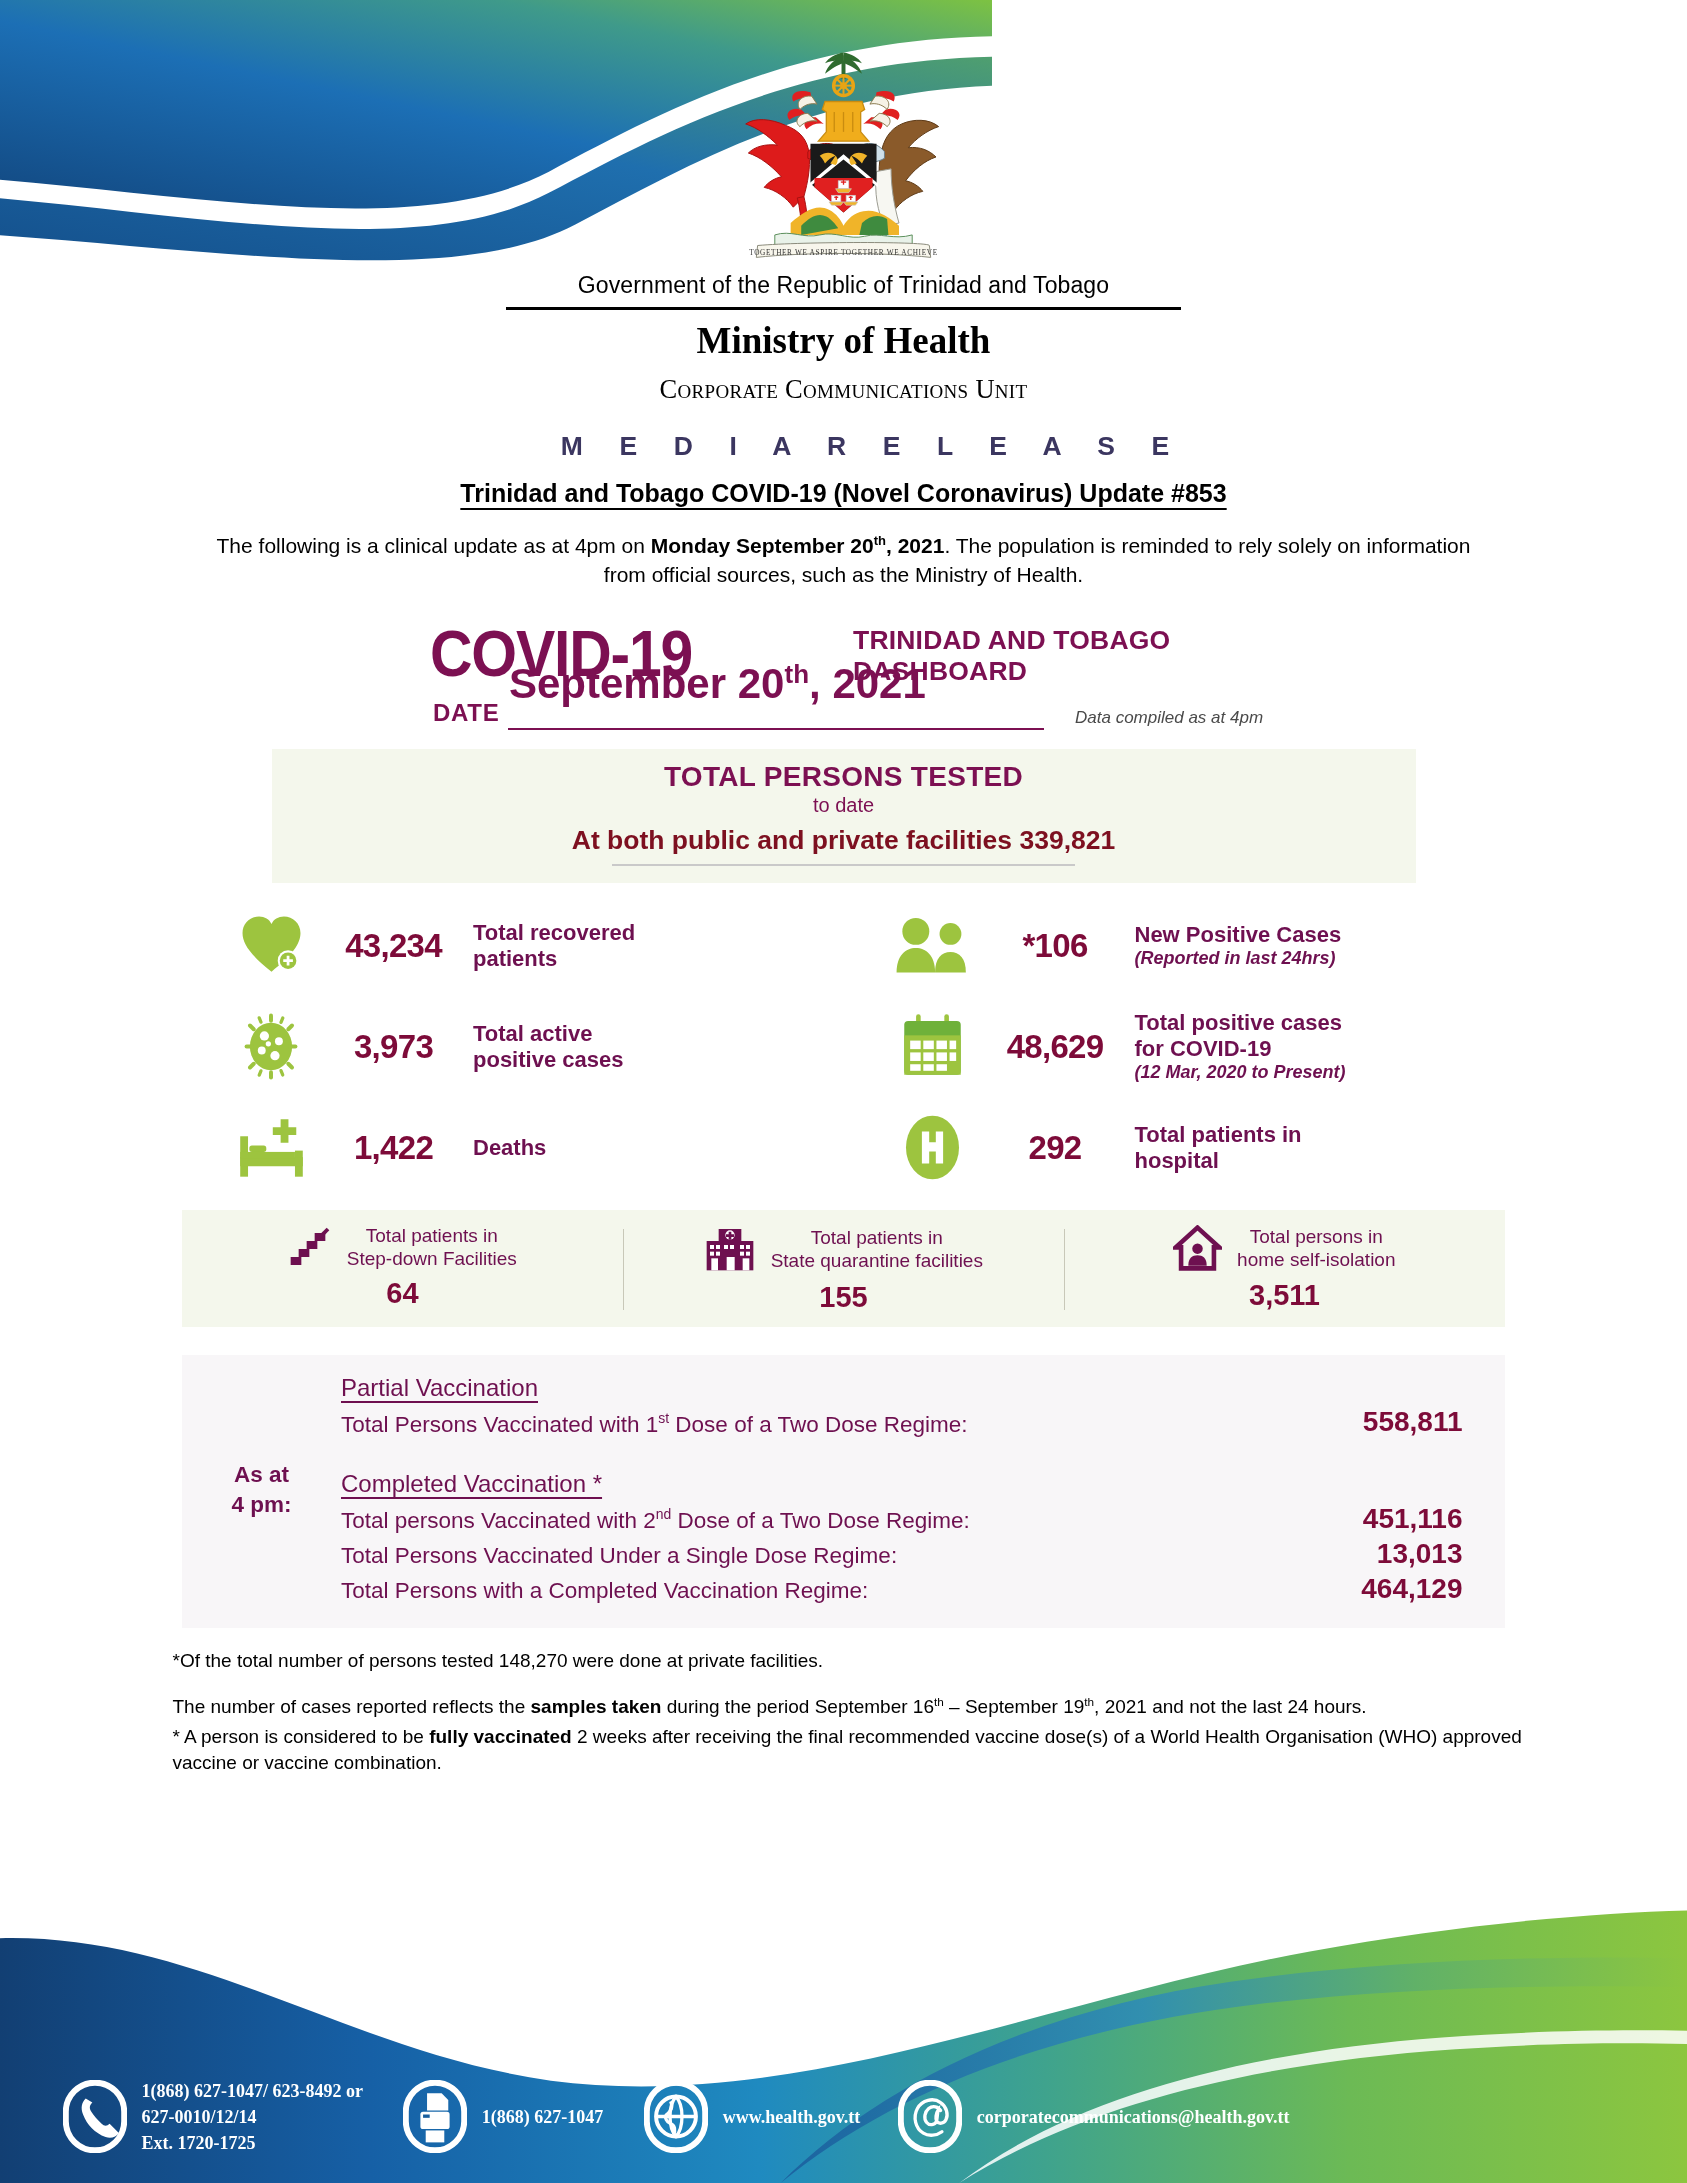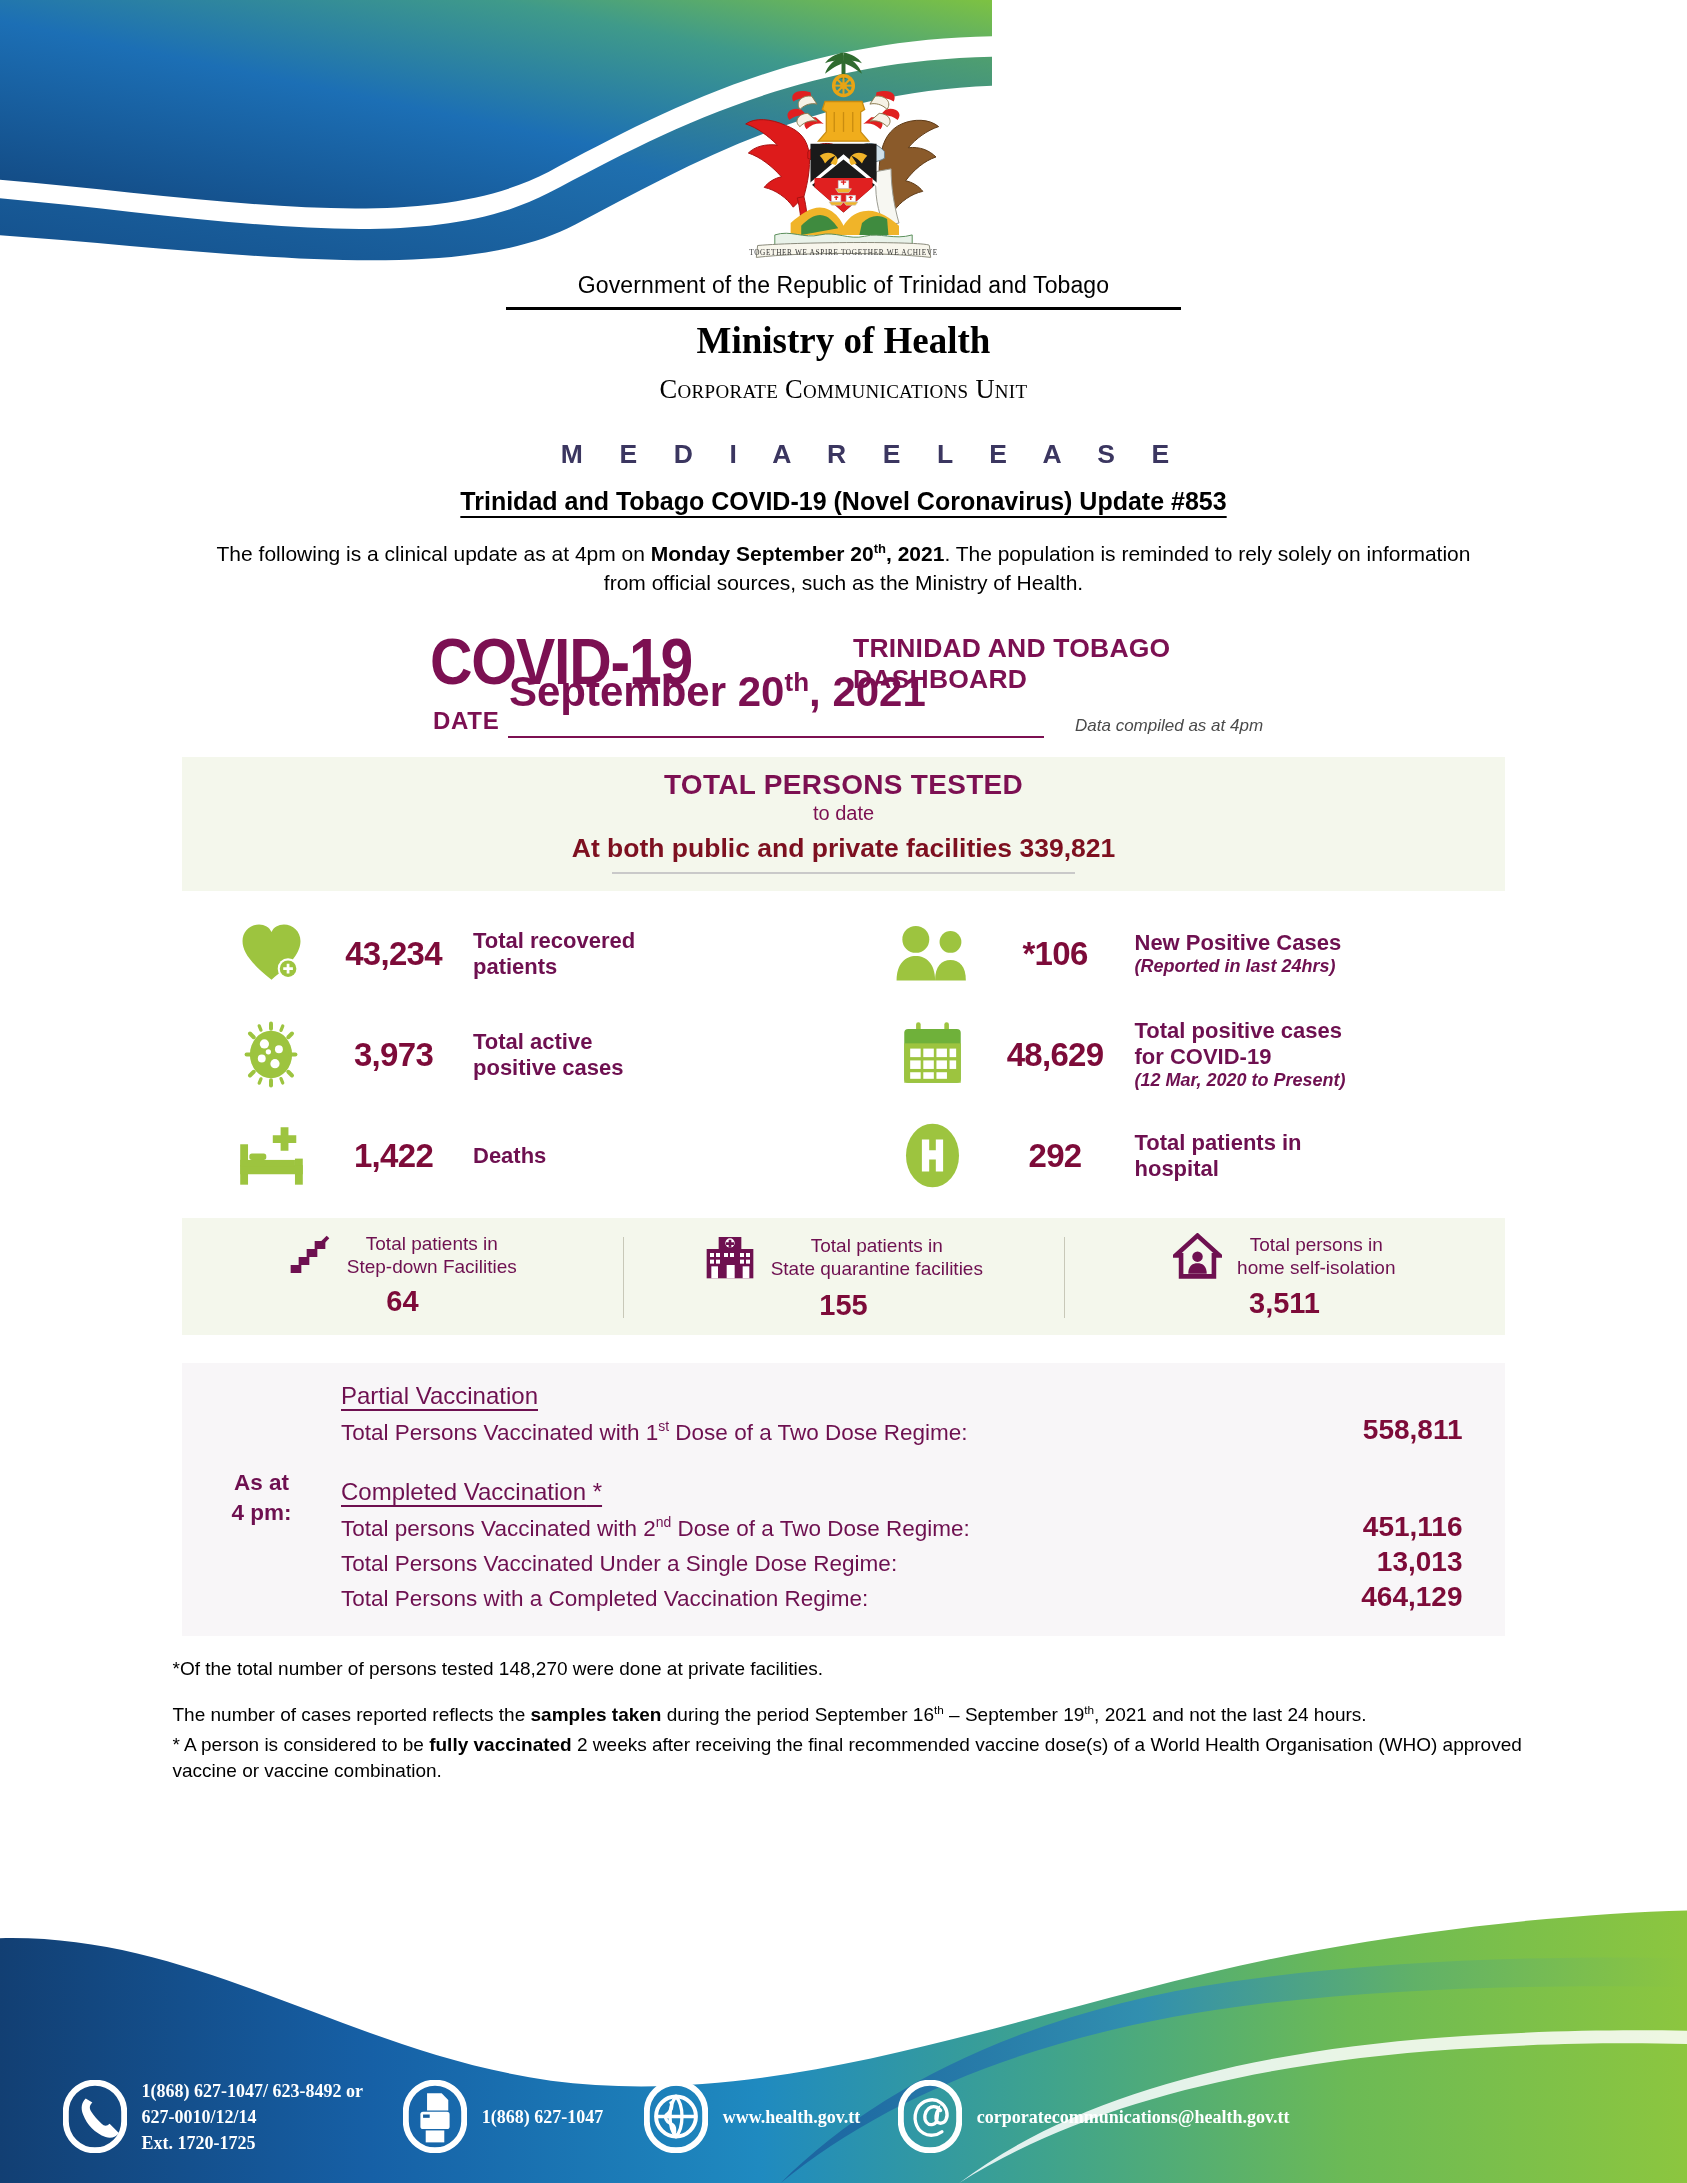--- a/index.html
+++ b/index.html
@@ -27,21 +27,21 @@
   .moh {
     font-family: "Liberation Serif", serif;
     font-weight: bold; font-size: 37px; color:#000; margin-top: 9.3px;
   }
   .ccu {
     font-family: "Liberation Serif", serif;
     font-size: 26.5px; color:#000; margin-top: 12px;
     font-variant: small-caps; letter-spacing: 0.3px;
   }
   .media-release {
-    margin-top: 34px; font-size: 26.5px; font-weight: bold;
+    margin-top: 26px; font-size: 26.5px; font-weight: bold;
     letter-spacing: 14.6px; color:#3b3660; text-indent: 14.6px; padding-left: 43px;
   }
   .update-title {
     margin-top: 17px; font-size: 25px; font-weight: bold; color:#000;
     text-decoration: underline; text-underline-offset: 6px;
   }
   .intro {
     margin: 24px auto 0; width: 1283px; font-size: 21px; line-height:1.38;
     color:#000; text-align:center;
   }
@@ -73,21 +73,21 @@
     position:absolute; left: 508px; top: 118px; width: 536px; border-bottom: 2px solid #7c1052;
   }
   .compiled {
     position:absolute; left: 1075px; top: 98px; font-size: 17px; font-style: italic;
     color:#4a4a4a;
   }
 
   
   .panel { position:relative; z-index:3; }
   .tested {
-    margin: 6.6px auto 0; width: 1323px; background:#f4f7ec; padding: 12px 0 17px;
+    margin: 6.6px auto 0; width: 1144px; background:#f4f7ec; padding: 12px 0 17px;
   }
   .tested h2 {
     text-align:center; font-size: 28px; font-weight:bold; color:#7c1052; letter-spacing:0.3px;
   }
   .tested .todate { text-align:center; font-size: 20px; color:#7c1052; margin-top:1.3px; }
   .tested .facilities {
     text-align:center; font-size: 26.5px; font-weight:bold; color:#7d1020; margin-top: 8px;
   }
   .tested .rule { width: 463px; margin: 8px auto 0; border-bottom: 2px solid #c9c9c9; }
 

